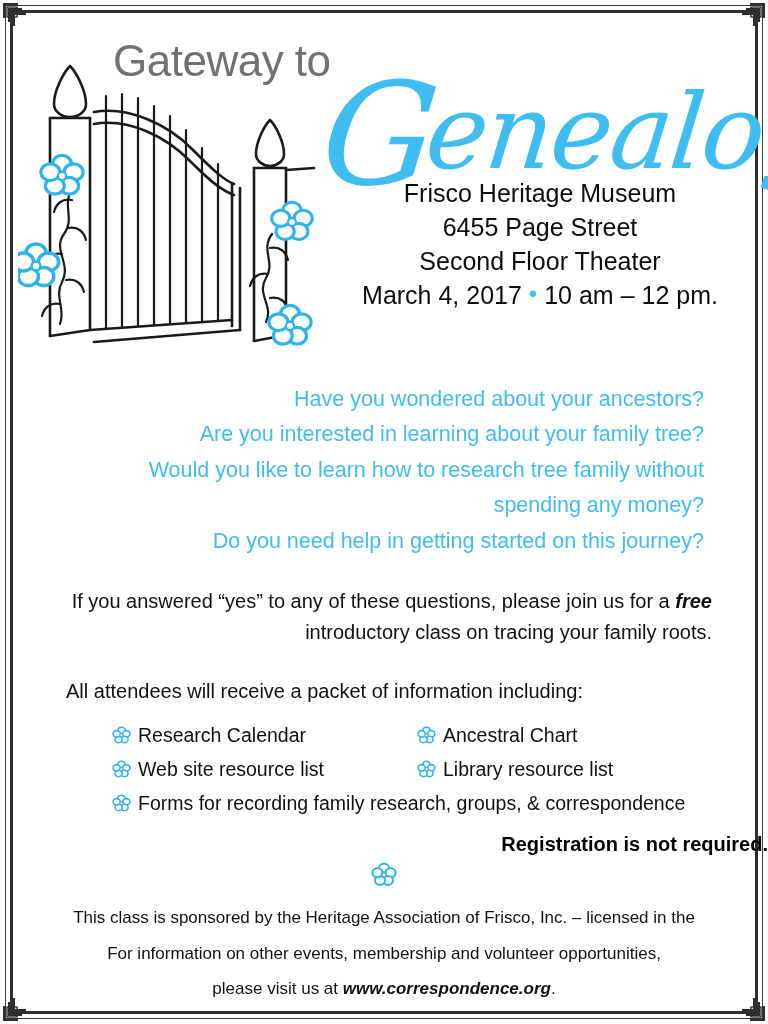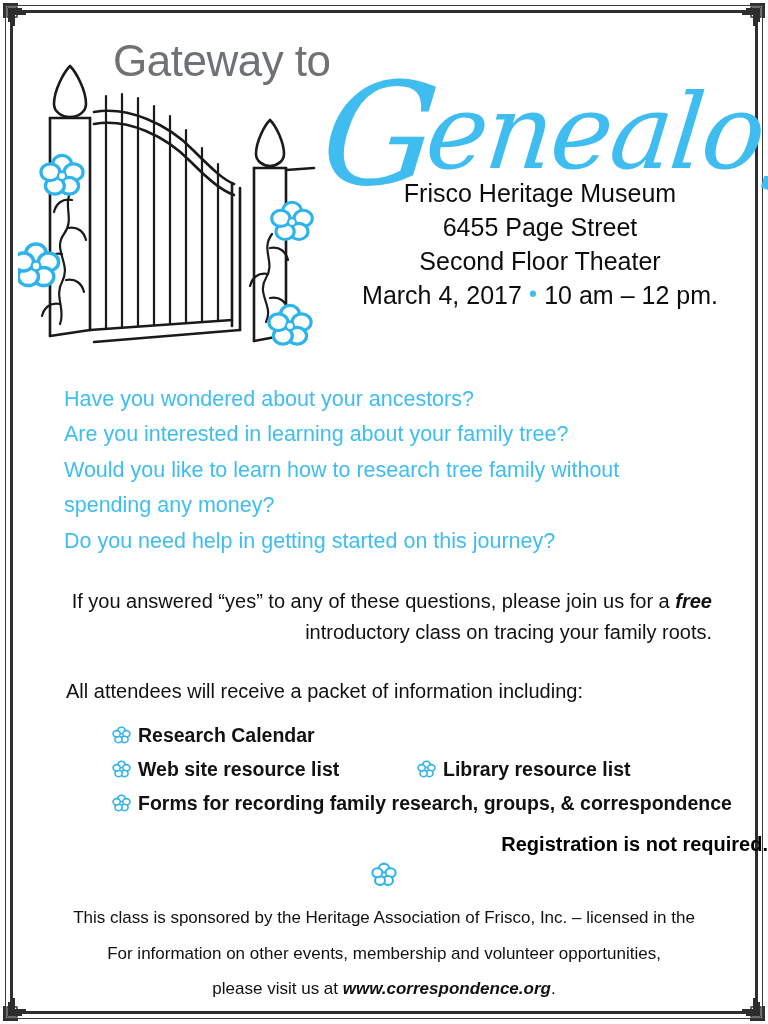--- a/index.html
+++ b/index.html
@@ -122,21 +122,21 @@
     position: relative;
     top: -2px;
   }
 
   
   .questions {
     position: absolute;
     left: 64px;
     top: 382px;
     width: 640px;
-    text-align: left;
+    text-align: right;
     color: #3fbdf0;
     font-size: 21.5px;
     line-height: 1.65;
   }
   .questions p { margin: 0; }
 
   
   .body-copy {
     position: absolute;
     left: 66px;
@@ -172,21 +172,20 @@
     position: relative;
     height: 34px;
     display: flex;
     align-items: center;
   }
   .packet-cell {
     display: flex;
     align-items: center;
     gap: 7px;
     white-space: nowrap;
-    font-weight: bold;
   }
   .packet-cell.col1 { width: 305px; }
   .packet-cell.col2 { width: 305px; }
   .packet-cell.wide { width: 610px; }
 
   .flower-bullet {
     flex: 0 0 auto;
     width: 19px;
     height: 19px;
     display: inline-block;
@@ -457,20 +456,35 @@
               <ellipse cx="12" cy="5.6" rx="4.6" ry="4.1"></ellipse>
               <ellipse cx="18.1" cy="9.9" rx="4.6" ry="4.1"></ellipse>
               <ellipse cx="15.7" cy="17" rx="4.6" ry="4.1"></ellipse>
               <ellipse cx="8.3" cy="17" rx="4.6" ry="4.1"></ellipse>
               <ellipse cx="5.9" cy="9.9" rx="4.6" ry="4.1"></ellipse>
             </g>
             <circle cx="12" cy="11.8" r="2.1" fill="#ffffff" stroke="#2fb3ec" stroke-width="1.3"></circle>
           </svg>
         </span>
         <span>Research Calendar</span>
+      </div>
+      <div class="packet-cell col2">
+        <span class="flower-bullet">
+          <svg width="19" height="19" viewBox="0 0 24 24">
+            <g fill="#ffffff" stroke="#2fb3ec" stroke-width="2">
+              <ellipse cx="12" cy="5.6" rx="4.6" ry="4.1"></ellipse>
+              <ellipse cx="18.1" cy="9.9" rx="4.6" ry="4.1"></ellipse>
+              <ellipse cx="15.7" cy="17" rx="4.6" ry="4.1"></ellipse>
+              <ellipse cx="8.3" cy="17" rx="4.6" ry="4.1"></ellipse>
+              <ellipse cx="5.9" cy="9.9" rx="4.6" ry="4.1"></ellipse>
+            </g>
+            <circle cx="12" cy="11.8" r="2.1" fill="#ffffff" stroke="#2fb3ec" stroke-width="1.3"></circle>
+          </svg>
+        </span>
+        <span>Ancestral Chart</span>
       </div>
     </div>
 
     <div class="packet-row">
       <div class="packet-cell col1">
         <span class="flower-bullet">
           <svg width="19" height="19" viewBox="0 0 24 24">
             <g fill="#ffffff" stroke="#2fb3ec" stroke-width="2">
               <ellipse cx="12" cy="5.6" rx="4.6" ry="4.1"></ellipse>
               <ellipse cx="18.1" cy="9.9" rx="4.6" ry="4.1"></ellipse>

